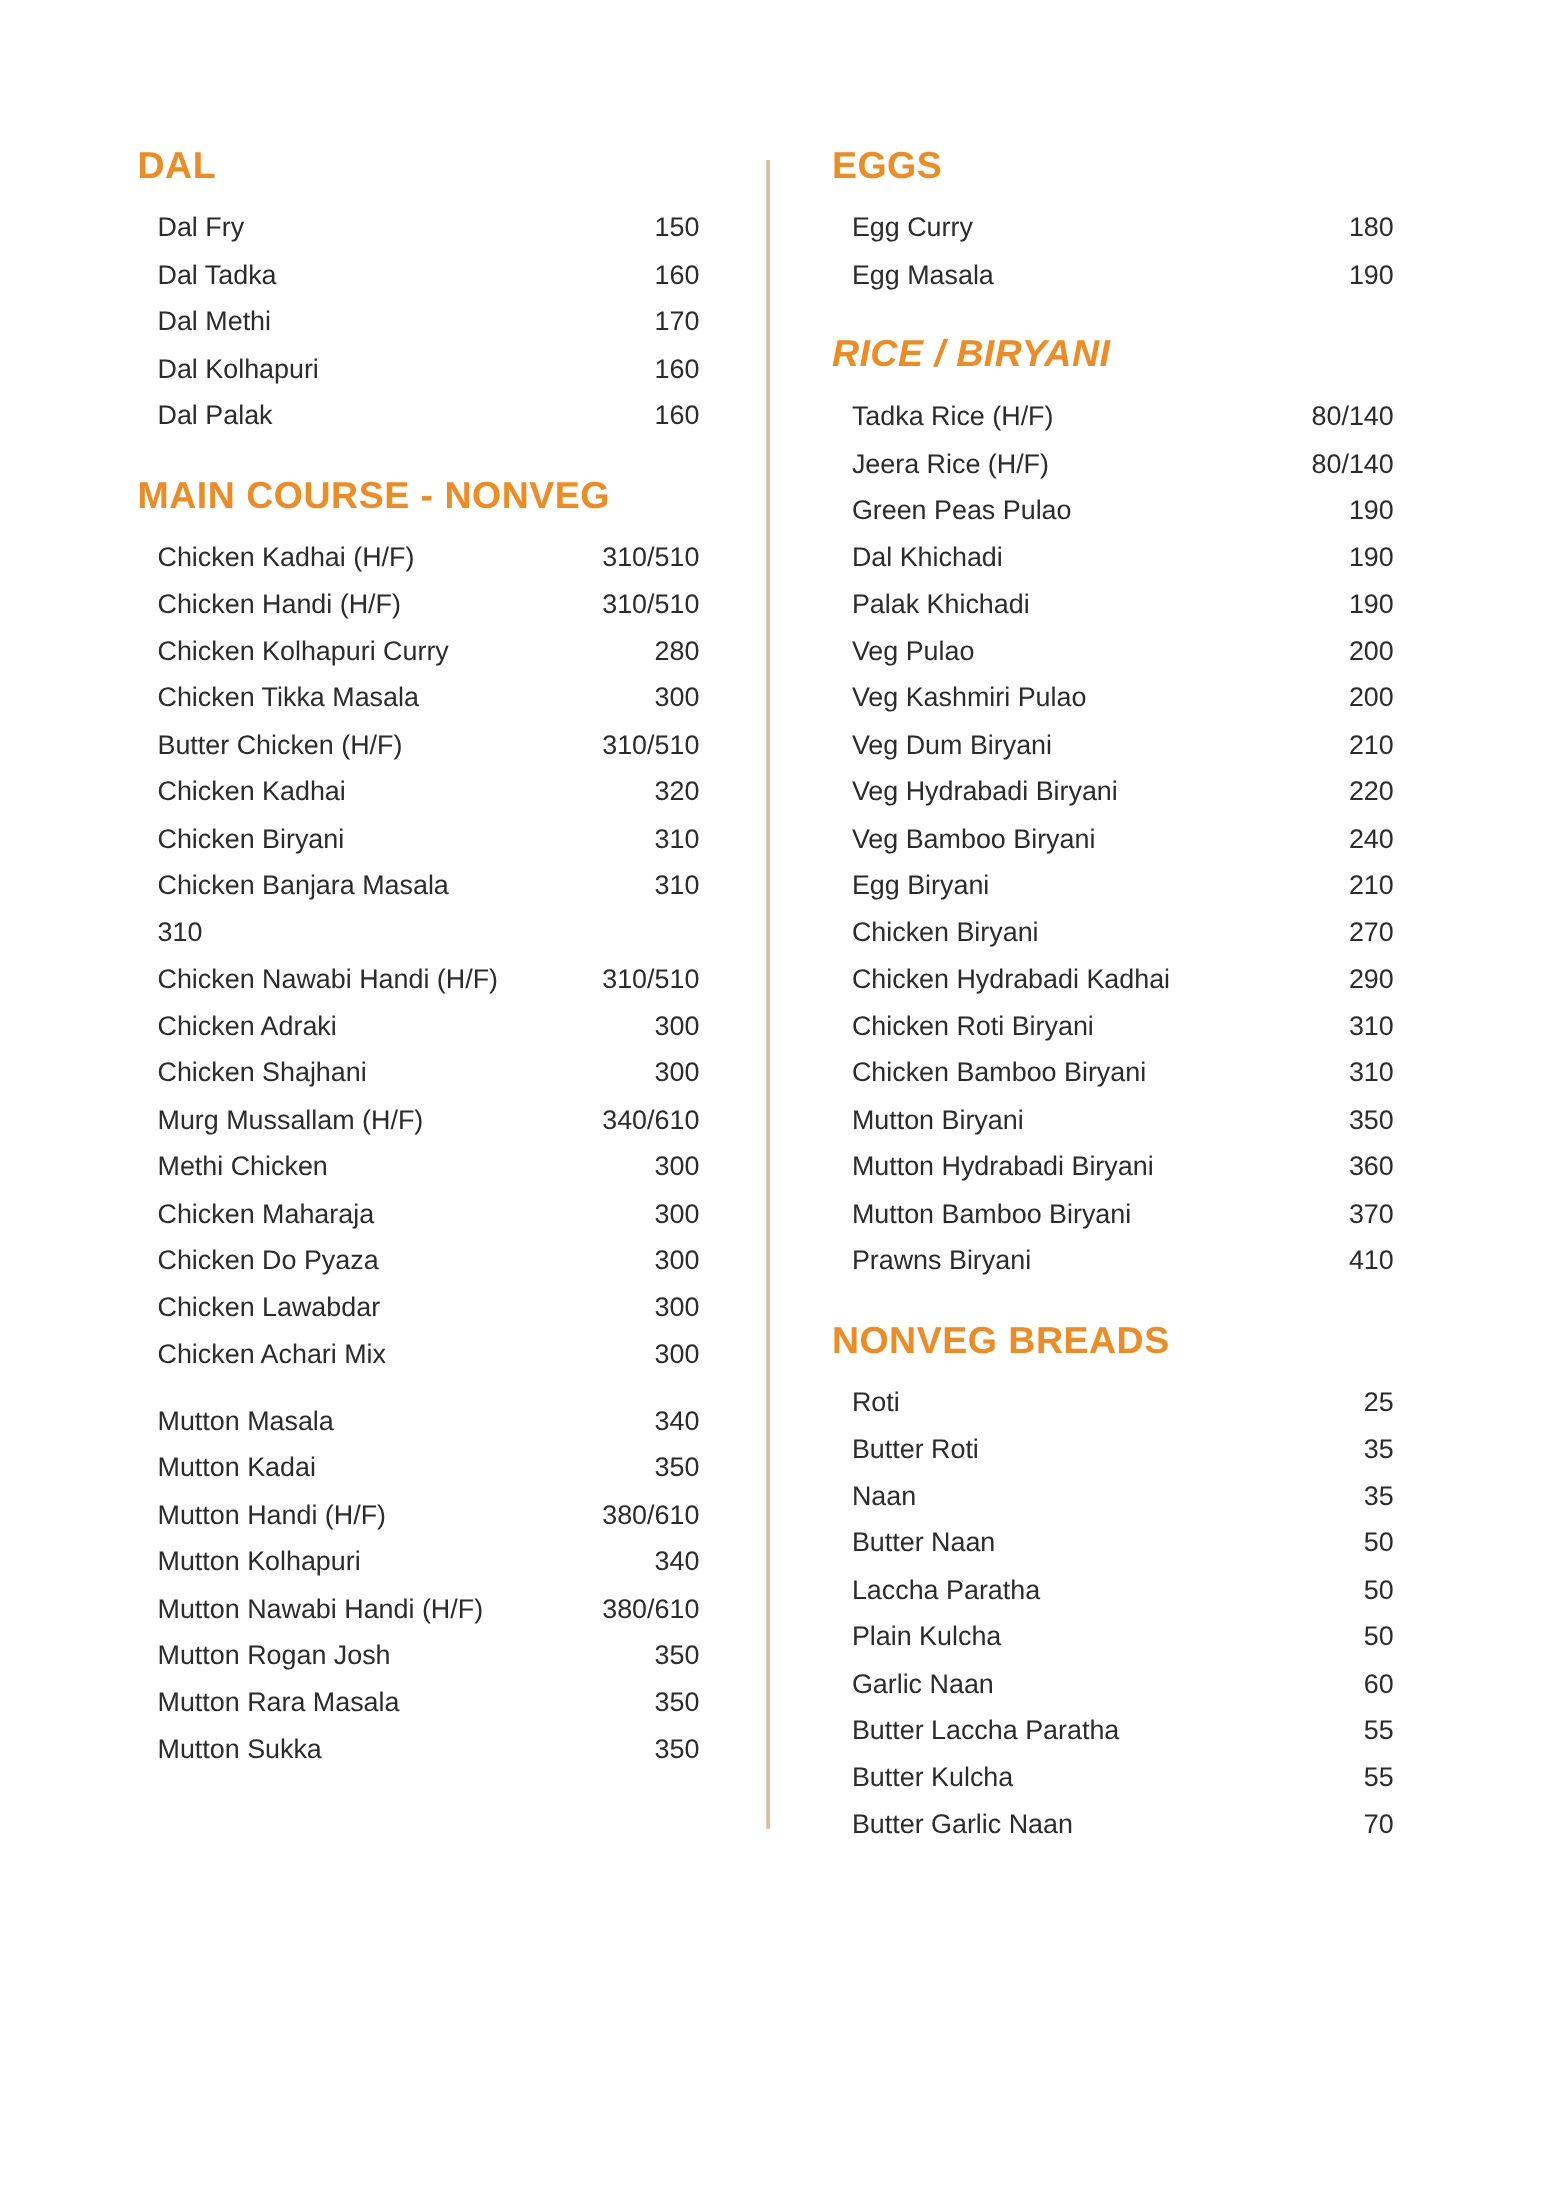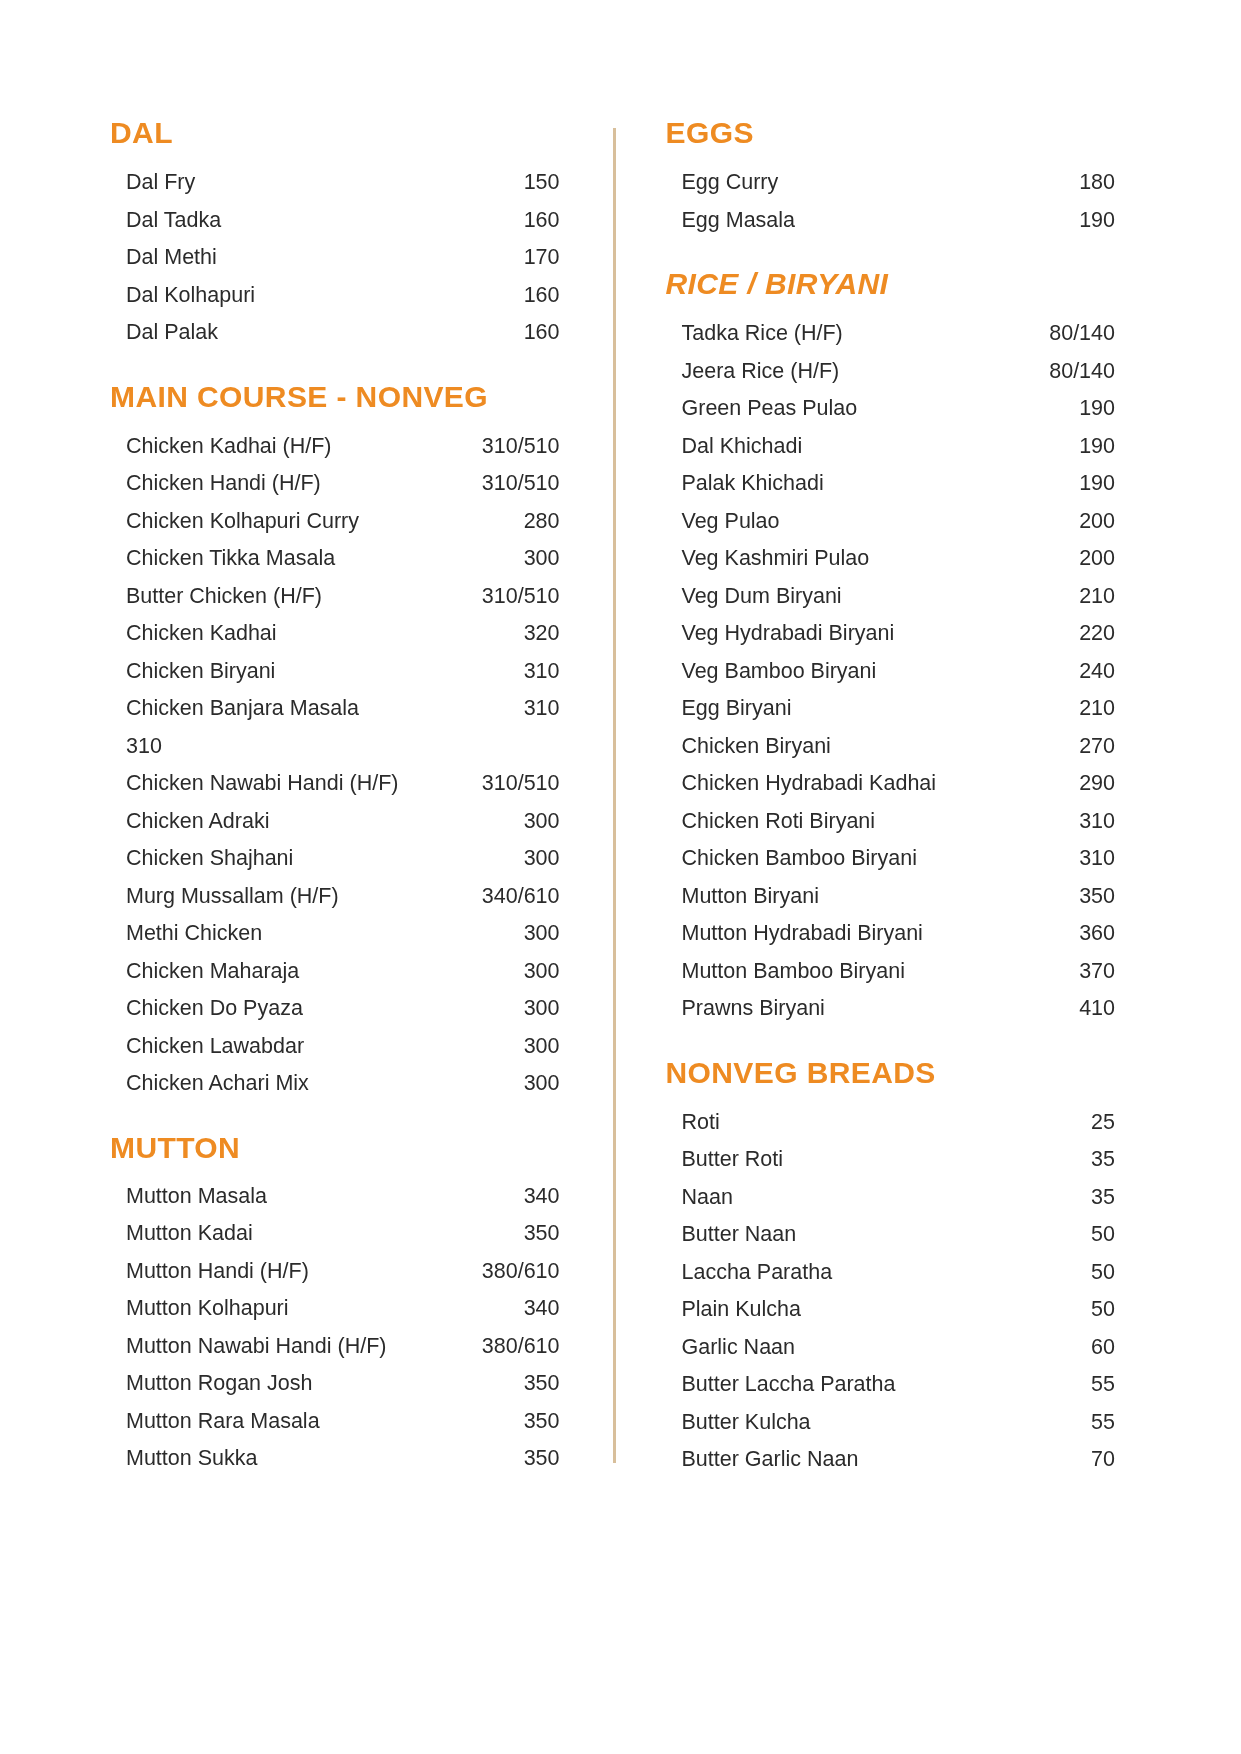--- a/index.html
+++ b/index.html
@@ -203,21 +203,20 @@
               <span class="item-name">Chicken Lawabdar</span>
               <span class="item-price">300</span>
             </li>
             <li class="item-row">
               <span class="item-name">Chicken Achari Mix</span>
               <span class="item-price">300</span>
             </li>
           </ul>
         </div>
         <div class="section section-mutton">
-          <h2 class="section-title" style="color: rgb(238, 139, 34);">MUTTON</h2>
           <ul class="items">
             <li class="item-row">
               <span class="item-name">Mutton Masala</span>
               <span class="item-price">340</span>
             </li>
             <li class="item-row">
               <span class="item-name">Mutton Kadai</span>
               <span class="item-price">350</span>
             </li>
             <li class="item-row">

